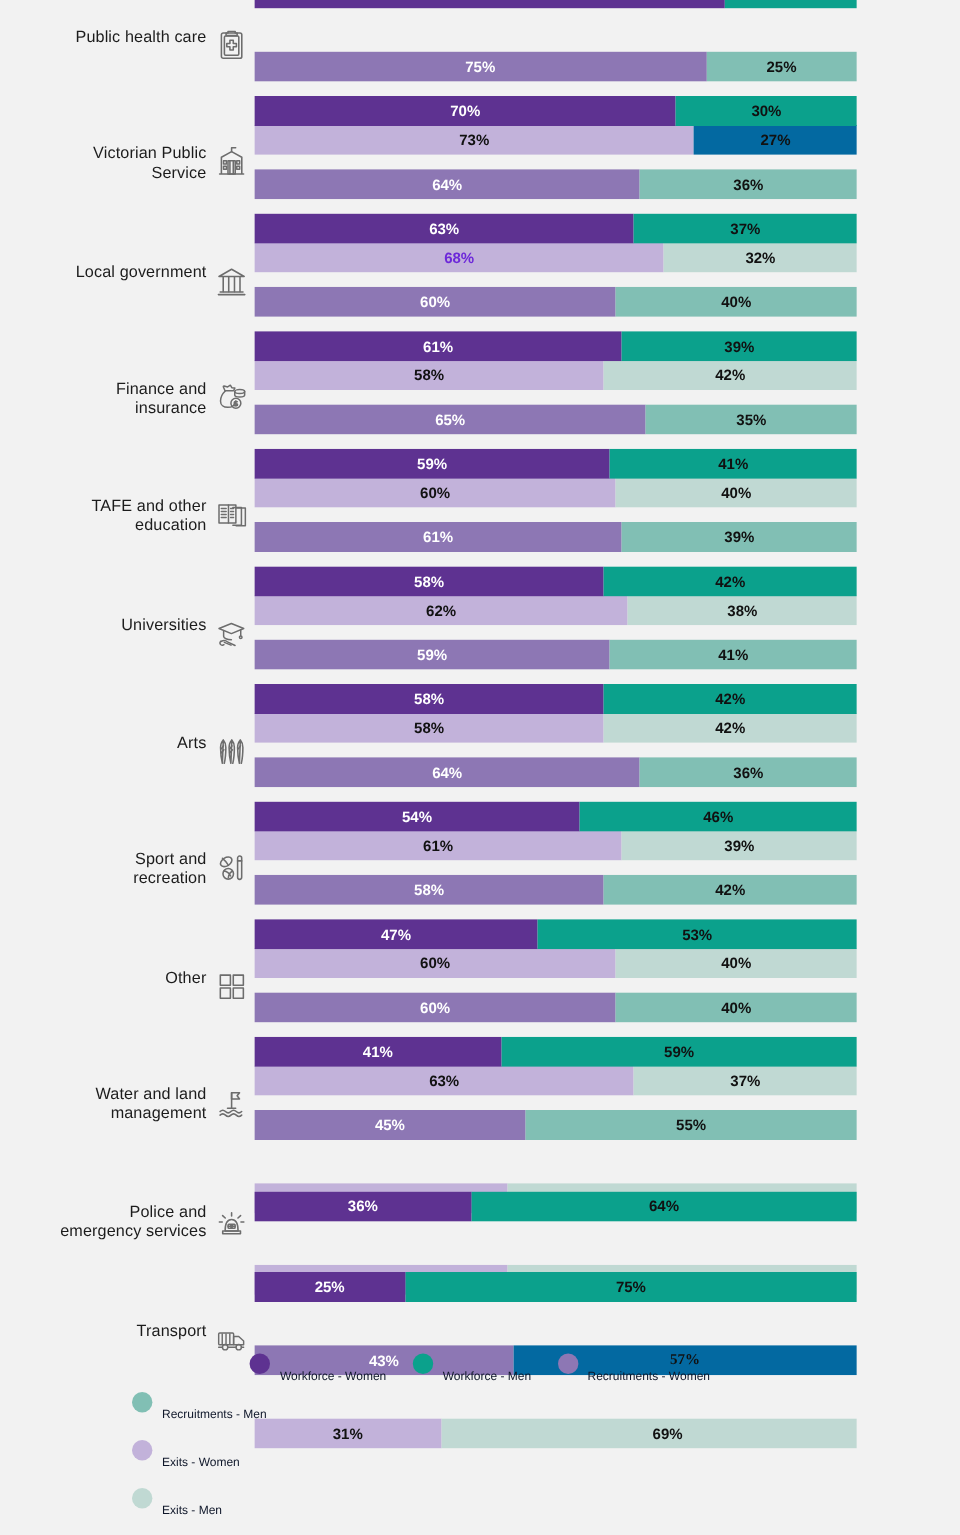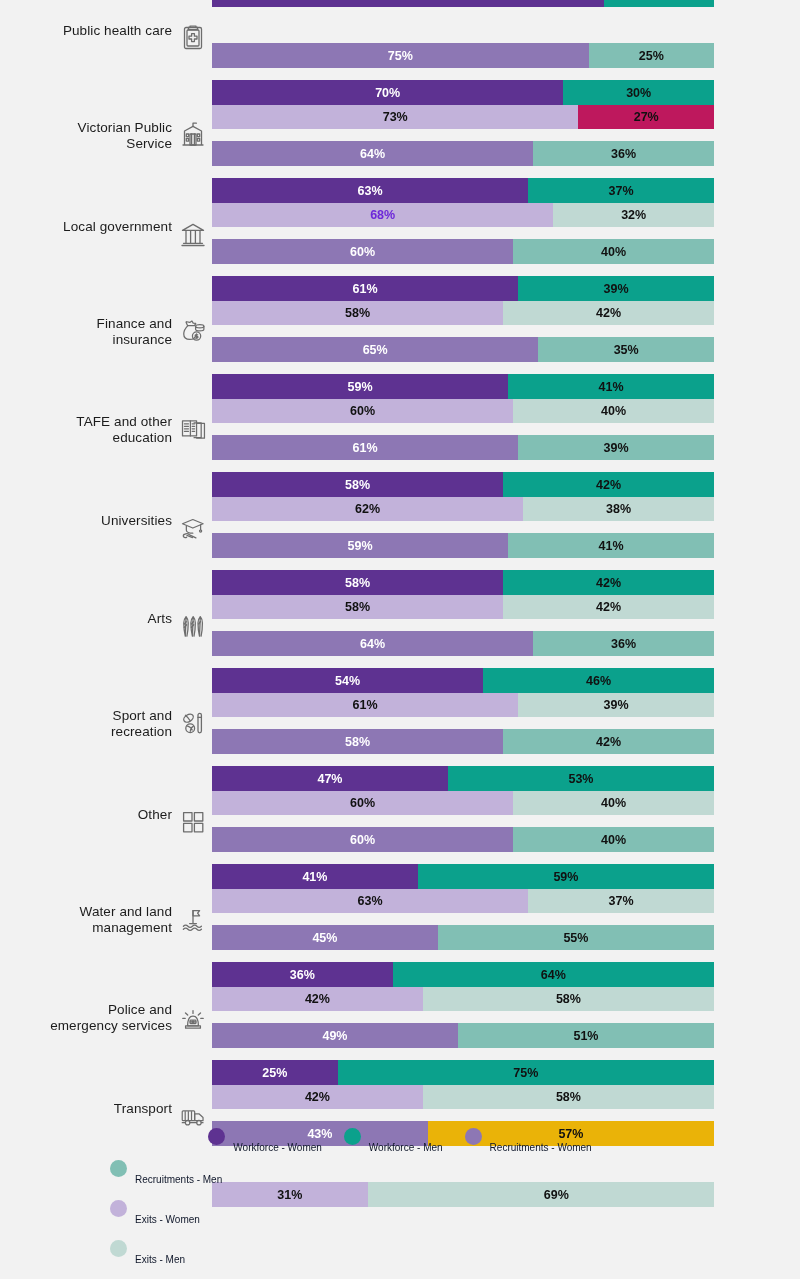--- a/index.html
+++ b/index.html
@@ -149,21 +149,21 @@
               <span class="seg-label">75%</span>
             </div>
             <div class="seg" style="width: 25%; background: rgb(129, 191, 180); color: rgb(17, 17, 17);">
               <span class="seg-label">25%</span>
             </div>
           </div>
           <div class="bar-row">
             <div class="seg" style="width: 73%; background: rgb(194, 178, 218); color: rgb(17, 17, 17);">
               <span class="seg-label">73%</span>
             </div>
-            <div class="seg" style="width: 27%; background: #be185d; color: rgb(17, 17, 17);">
+            <div class="seg" style="width: 27%; background: #0369a1; color: rgb(17, 17, 17);">
               <span class="seg-label">27%</span>
             </div>
           </div>
         </div>
       </div>
       <div class="cat-group">
         <div class="cat-label-cell">
           <div class="cat-label">Victorian Public
 Service</div>
           <div class="cat-icon">
@@ -549,28 +549,20 @@
         <div class="bars-cell">
           <div class="bar-row">
             <div class="seg" style="width: 36%; background: rgb(94, 50, 145); color: rgb(255, 255, 255);">
               <span class="seg-label">36%</span>
             </div>
             <div class="seg" style="width: 64%; background: rgb(11, 161, 140); color: rgb(17, 17, 17);">
               <span class="seg-label">64%</span>
             </div>
           </div>
           <div class="bar-row">
-            <div class="seg" style="width: 49%; background: rgb(141, 119, 180); color: rgb(255, 255, 255);">
-              <span class="seg-label">49%</span>
-            </div>
-            <div class="seg" style="width: 51%; background: rgb(129, 191, 180); color: rgb(17, 17, 17);">
-              <span class="seg-label">51%</span>
-            </div>
-          </div>
-          <div class="bar-row">
             <div class="seg" style="width: 42%; background: rgb(194, 178, 218); color: rgb(17, 17, 17);">
               <span class="seg-label">42%</span>
             </div>
             <div class="seg" style="width: 58%; background: rgb(192, 217, 211); color: rgb(17, 17, 17);">
               <span class="seg-label">58%</span>
             </div>
           </div>
         </div>
       </div>
       <div class="cat-group">
@@ -593,21 +585,21 @@
               <span class="seg-label">25%</span>
             </div>
             <div class="seg" style="width: 75%; background: rgb(11, 161, 140); color: rgb(17, 17, 17);">
               <span class="seg-label">75%</span>
             </div>
           </div>
           <div class="bar-row">
             <div class="seg" style="width: 43%; background: rgb(141, 119, 180); color: rgb(255, 255, 255);">
               <span class="seg-label">43%</span>
             </div>
-            <div class="seg" style="width: 57%; background: #eab308; color: rgb(17, 17, 17);">
+            <div class="seg" style="width: 57%; background: #0369a1; color: rgb(17, 17, 17); font-family: Liberation Serif, serif;">
               <span class="seg-label">57%</span>
             </div>
           </div>
           <div class="bar-row">
             <div class="seg" style="width: 31%; background: rgb(194, 178, 218); color: rgb(17, 17, 17);">
               <span class="seg-label">31%</span>
             </div>
             <div class="seg" style="width: 69%; background: rgb(192, 217, 211); color: rgb(17, 17, 17); padding-left: 31px;">
               <span class="seg-label">69%</span>
             </div>

